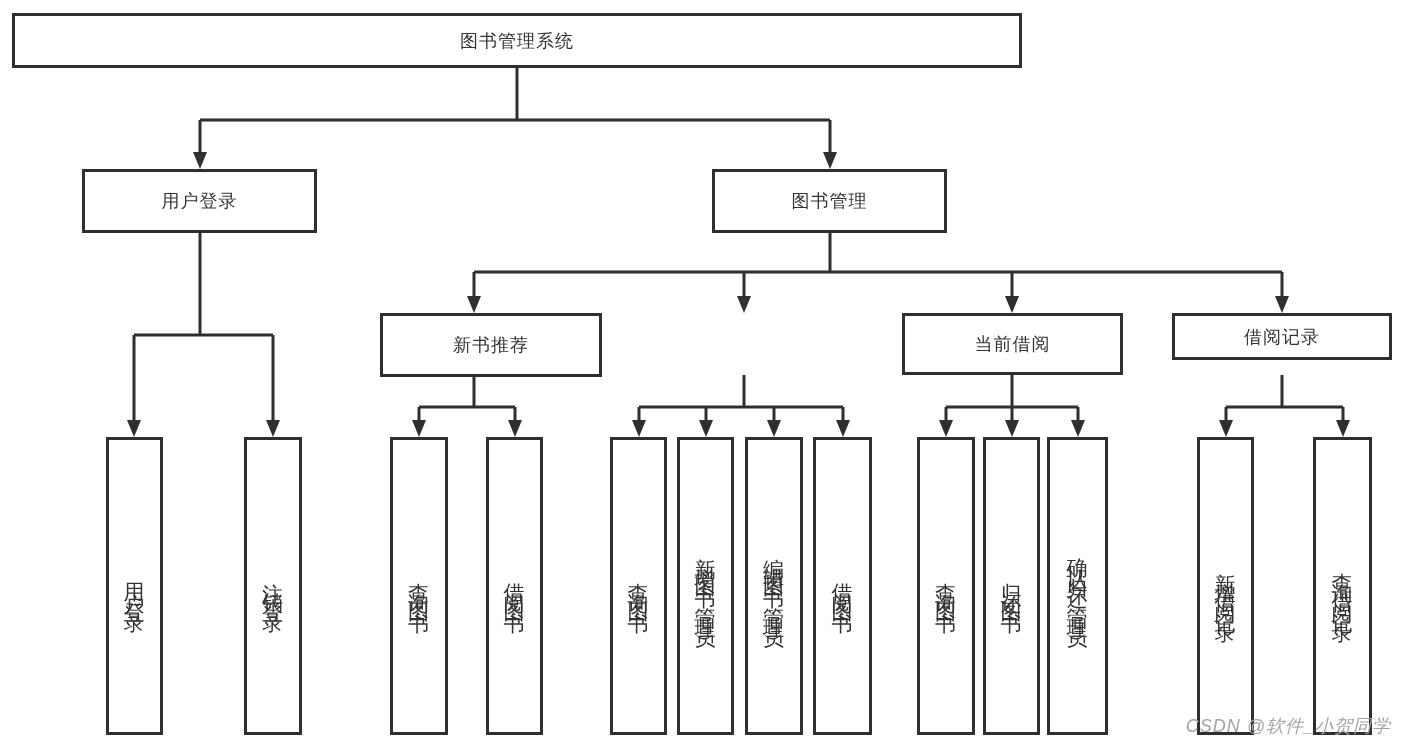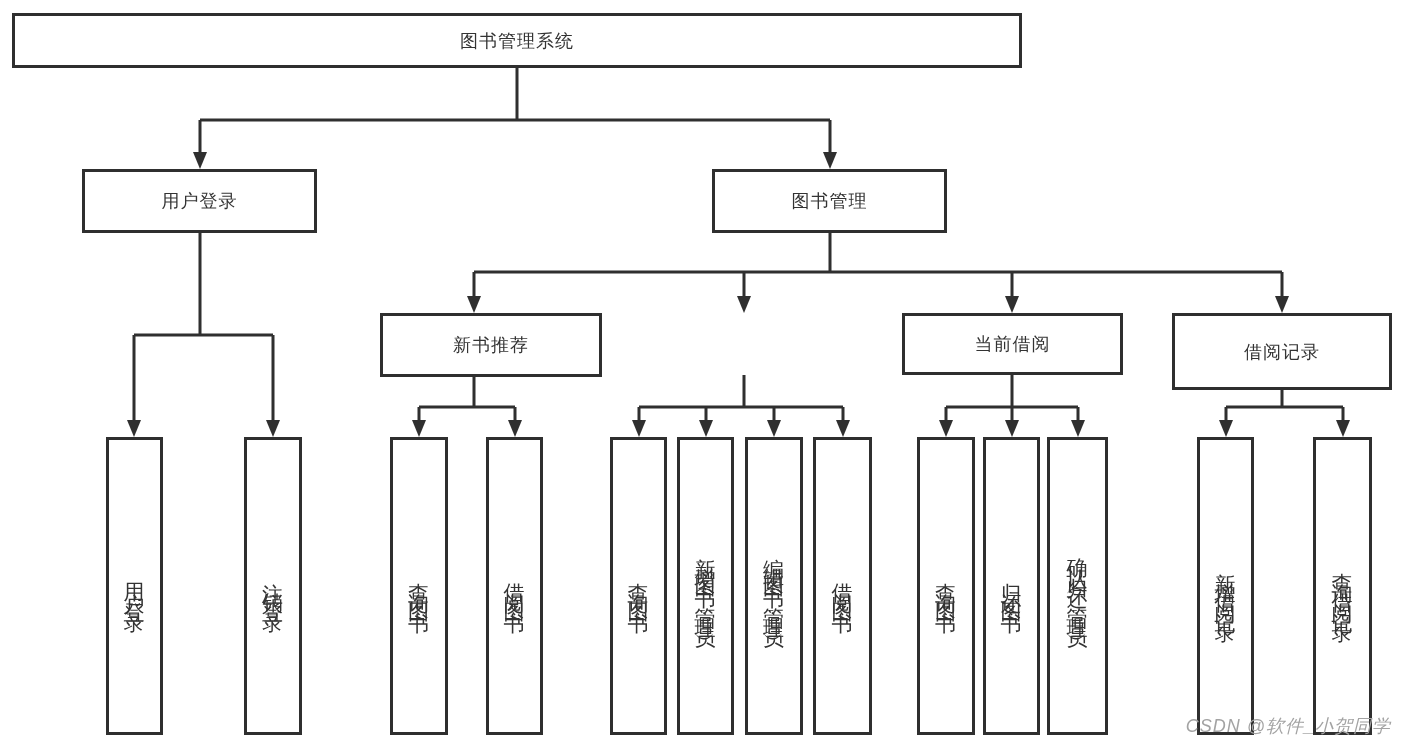--- a/index.html
+++ b/index.html
@@ -74,21 +74,21 @@
   <div class="box h" style="left:712px;top:169px;width:235px;height:64px">
     <span>图书管理</span>
   </div>
 
   <div class="box h" style="left:380px;top:313px;width:222px;height:64px">
     <span>新书推荐</span>
   </div>
   <div class="box h" style="left:902px;top:313px;width:221px;height:62px">
     <span>当前借阅</span>
   </div>
-  <div class="box h" style="left:1172px;top:313px;width:220px;height:77px">
+  <div class="box h" style="left:1172px;top:313px;width:220px;height:47px">
     <span>借阅记录</span>
   </div>
 
   <div class="box v" style="left:106px;top:437px;width:57px;height:298px">
     <span>用户登录</span>
   </div>
   <div class="box v" style="left:244px;top:437px;width:58px;height:298px">
     <span>注销登录</span>
   </div>
 

